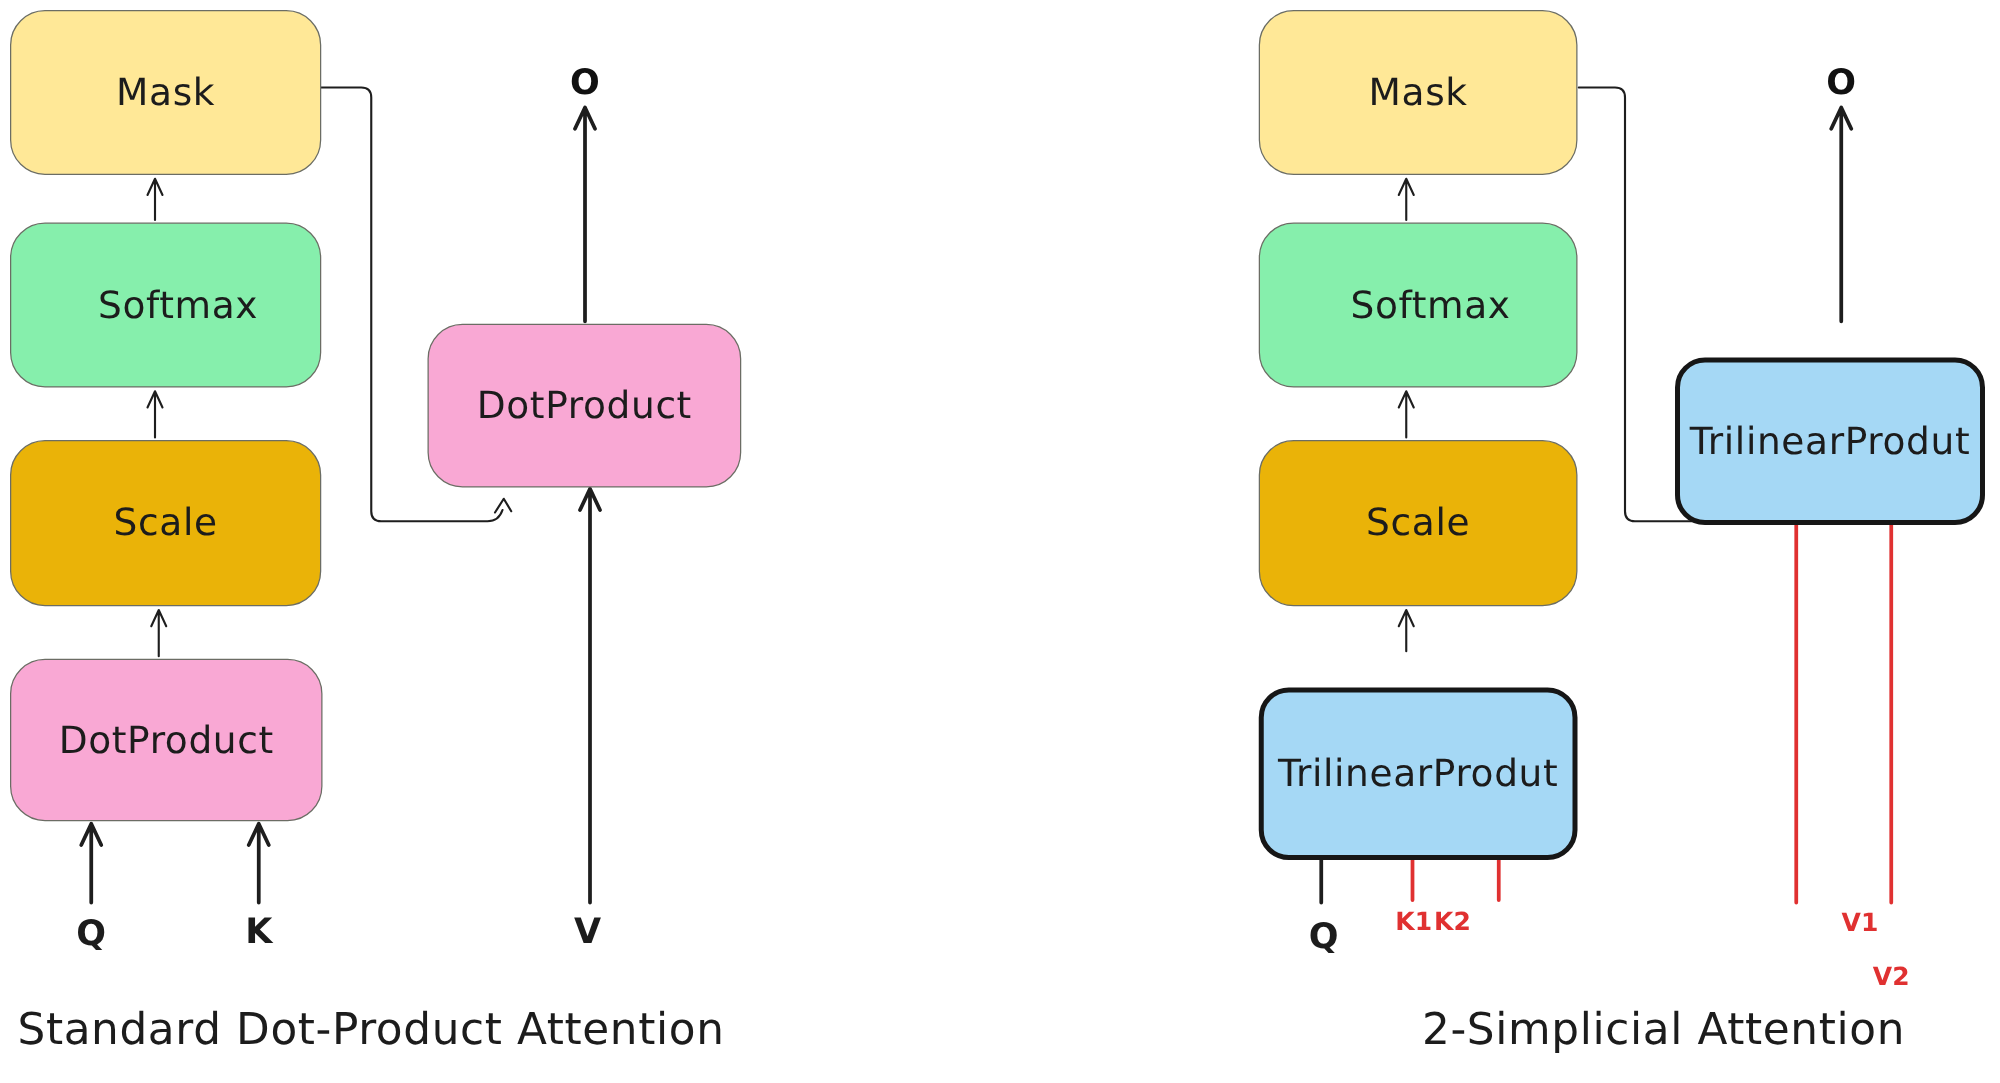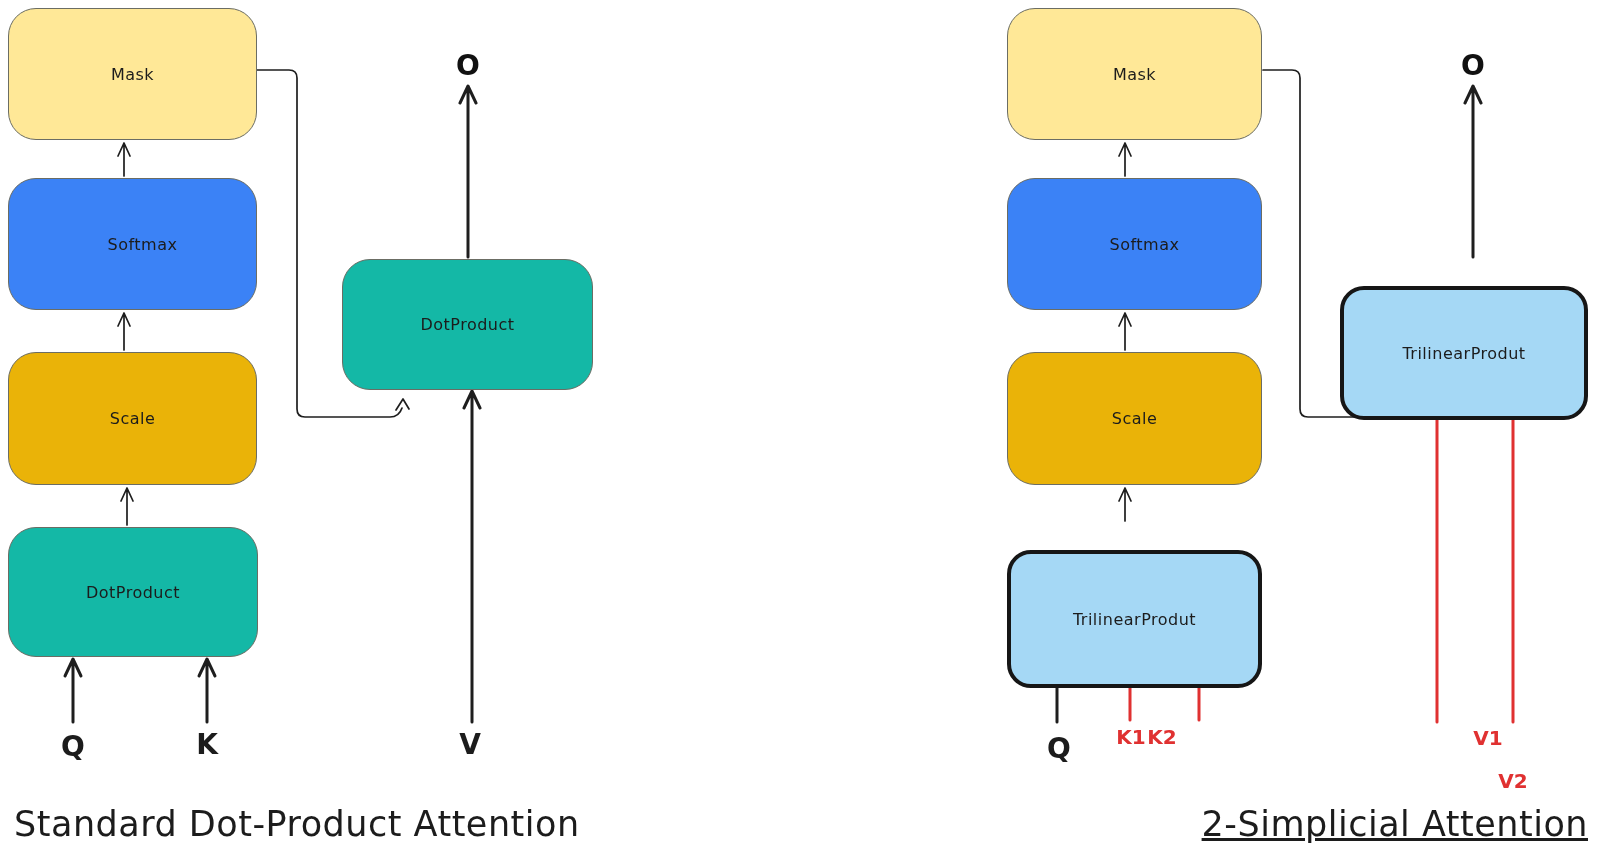--- a/index.html
+++ b/index.html
@@ -17,38 +17,38 @@
     inset: 0;
     width: 1600px;
     height: 866px;
     pointer-events: none;
   }
   .box {
     position: absolute;
     display: flex;
     align-items: center;
     justify-content: center;
-    font-size: 16px;
+    font-size: 30px;
     letter-spacing: 0.5px;
     color: #1c1c1c;
     box-sizing: border-box;
     text-align: center;
   }
   .box--thin {
     border: 1.6px solid #6b6d64;
     border-radius: 28px;
   }
   .box--thick {
     border: 4px solid #161616;
     border-radius: 24px;
   }
   .fill-yellow   { background: #ffe897; }
-  .fill-green    { background: #3b82f6; padding-left: 20px; }
+  .fill-green    { background: #86efac; padding-left: 20px; }
   .fill-pink     { background: #eab308; }
-  .fill-lblue    { background: #14b8a6; }
+  .fill-lblue    { background: #f9a8d4; }
   .fill-blue     { background: #a5d8f5; margin-top: 28px; }
   .io-label {
     position: absolute;
     width: 70px;
     text-align: center;
     font-size: 28px;
     font-weight: bold;
     color: #1c1c1c;
   }
   .io-label--red { color: #e03131; font-size: 20px; }
@@ -130,15 +130,15 @@
   <div class="box box--thick fill-blue" style="left:1340px; top:258px; width:248px; height:134px;">TrilinearProdut</div>
 
   <span class="o-node" style="left:1455px; top:49px;">O</span>
 
   <span class="io-label" style="left:1024px; top:732px;">Q</span>
   <span class="io-label io-label--red" style="left:1096px; top:725px;">K1</span>
   <span class="io-label io-label--red" style="left:1127px; top:725px;">K2</span>
   <span class="io-label io-label--red" style="left:1453px; top:726px;">V1</span>
   <span class="io-label io-label--red" style="left:1478px; top:769px;">V2</span>
 
-  <div class="caption" style="left:1088px; top:804px; width:500px;text-decoration:underline;">2-Simplicial Attention</div>
+  <div class="caption" style="left:1024px; top:804px; width:500px;">2-Simplicial Attention</div>
 
 </div>
 
 </body></html>

